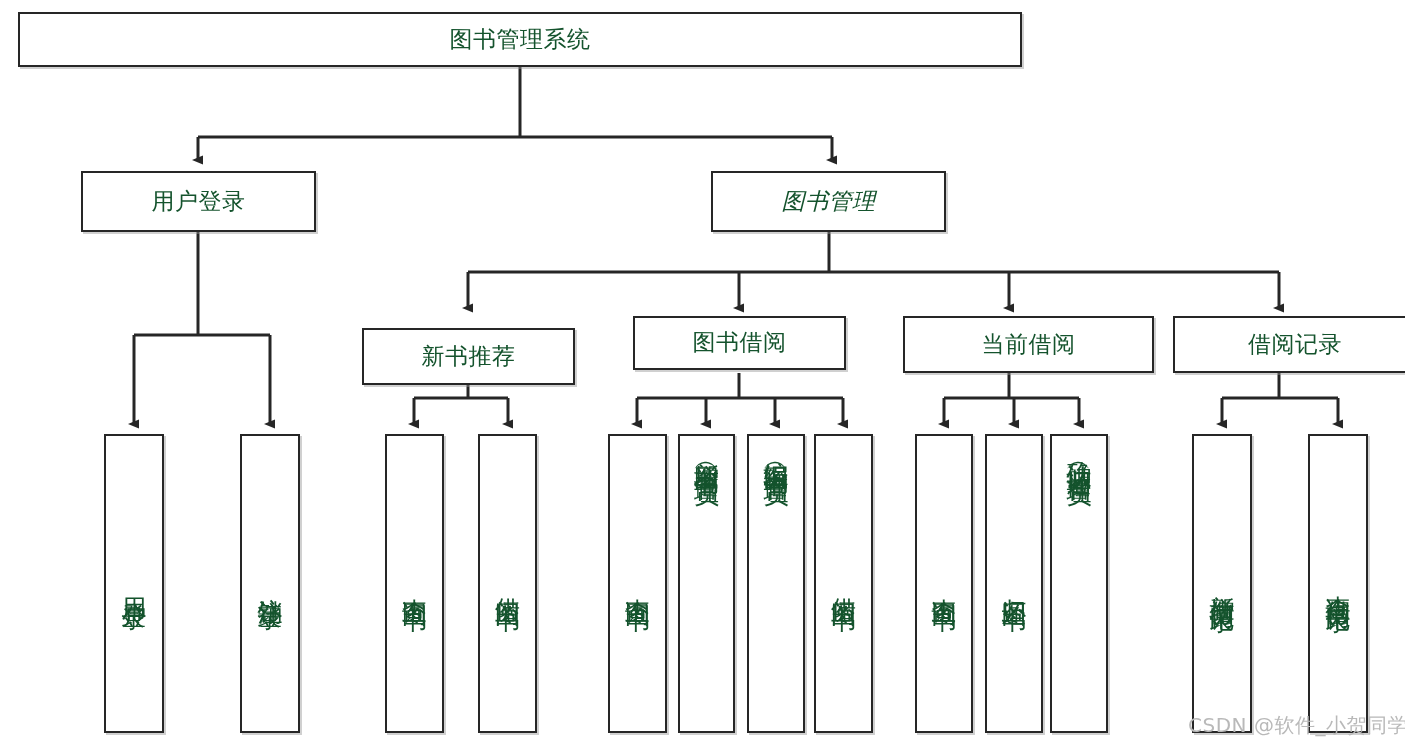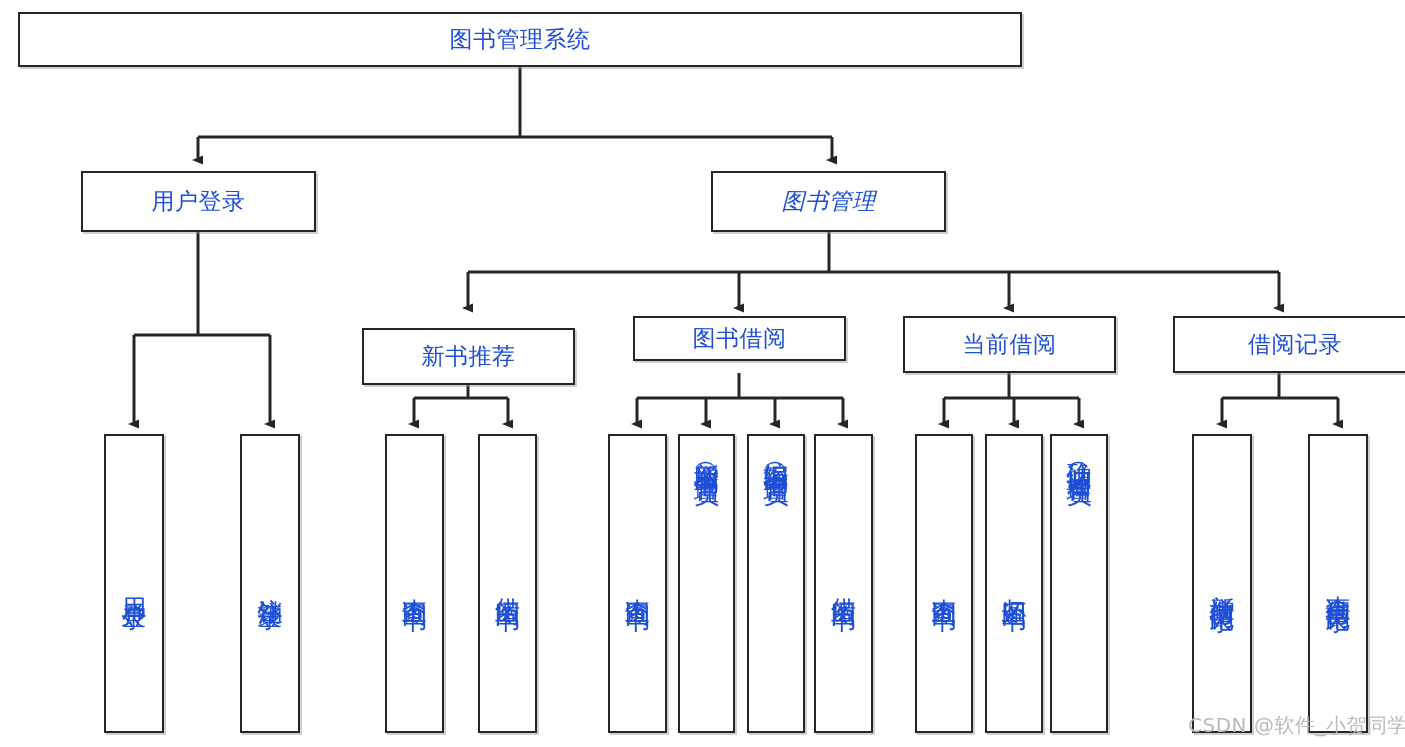--- a/index.html
+++ b/index.html
@@ -27,21 +27,21 @@
     pointer-events: none;
   }
   .node {
     position: absolute;
     box-sizing: border-box;
     border: 2.5px solid #262626;
     background: #ffffff;
     display: flex;
     align-items: center;
     justify-content: center;
-    color: #1d4ed8;
+    color: #14532d;
     box-shadow: 2px 2px 0 rgba(150,150,150,0.45);
   }
   .node .label {
     display: block;
     line-height: 1.18;
     letter-spacing: 0.5px;
   }
   .node.h .label {
     writing-mode: horizontal-tb;
     font-size: 23px;
@@ -136,24 +136,24 @@
   <div class="node h" style="left:81px; top:171px; width:235px; height:61px;">
     <span class="label">用户登录</span>
   </div>
   <div class="node h" style="left:711px; top:171px; width:235px; height:61px;font-style:italic;">
     <span class="label">图书管理</span>
   </div>
 
   <div class="node h" style="left:362px; top:328px; width:213px; height:57px;">
     <span class="label">新书推荐</span>
   </div>
-  <div class="node h" style="left:633px; top:316px; width:213px; height:45px;">
+  <div class="node h" style="left:633px; top:316px; width:213px; height:54px;">
     <span class="label">图书借阅</span>
   </div>
-  <div class="node h" style="left:903px; top:316px; width:213px; height:57px;">
+  <div class="node h" style="left:903px; top:316px; width:251px; height:57px;">
     <span class="label">当前借阅</span>
   </div>
   <div class="node h" style="left:1173px; top:316px; width:244px; height:57px;">
     <span class="label">借阅记录</span>
   </div>
 
   <div class="node v centered" style="left:104px; top:434px; width:60px; height:299px;">
     <span class="label">用户登录</span>
   </div>
   <div class="node v centered" style="left:240px; top:434px; width:60px; height:299px;">

